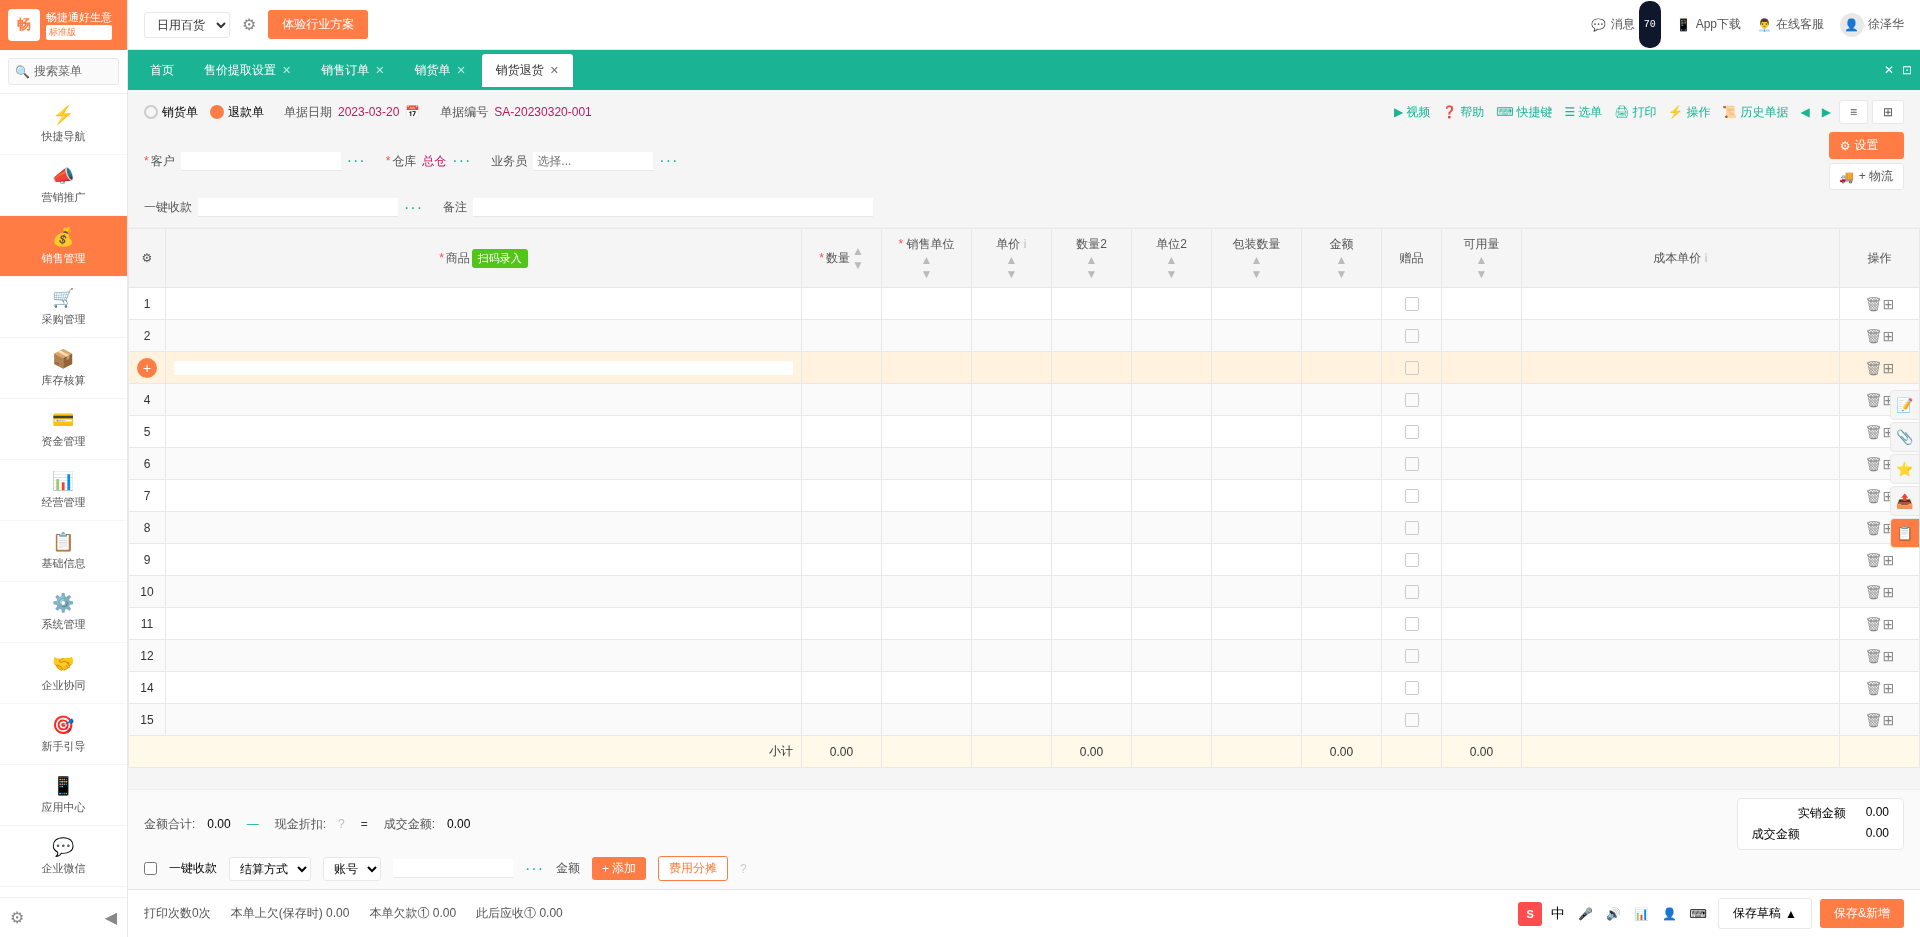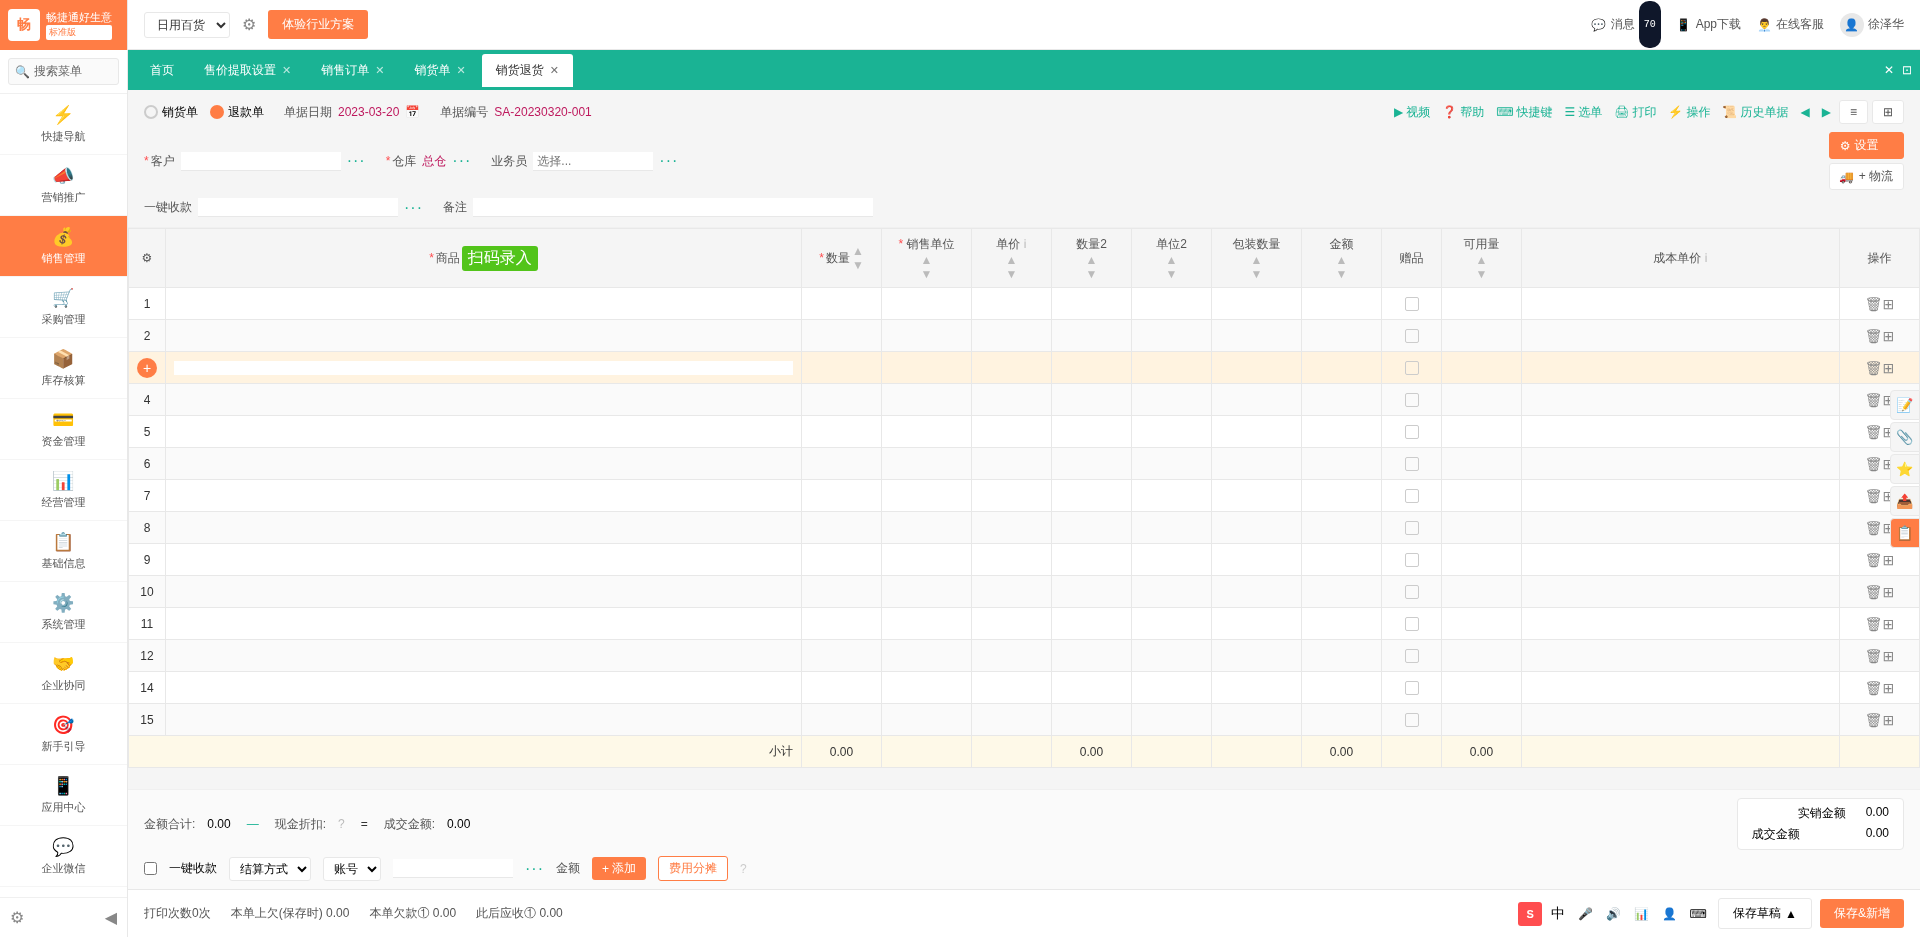--- a/index.html
+++ b/index.html
@@ -62,21 +62,21 @@
     .data-table { width: 100%; border-collapse: collapse; }
     .data-table th { background: #f5f5f5; border: 1px solid #e8e8e8; padding: 6px 8px; text-align: center; white-space: nowrap; font-weight: 500; color: #555; position: sticky; top: 0; z-index: 10; }
     .data-table td { border: 1px solid #e8e8e8; padding: 4px 8px; text-align: center; color: #333; height: 32px; }
     .data-table tr:nth-child(odd) td { background: #fff; }
     .data-table tr:nth-child(even) td { background: #fafafa; }
     .data-table tr.active-row td { background: #fff3e0; }
     .data-table tr.total-row td { background: #fef9e8; font-weight: 500; }
     .row-num { color: #888; text-align: center; width: 30px; }
     .checkbox-box { width: 14px; height: 14px; border: 1px solid #ccc; border-radius: 2px; margin: auto; }
     .add-row-btn { width: 20px; height: 20px; background: #ff7d45; color: #fff; border-radius: 50%; border: none; cursor: pointer; display: flex; align-items: center; justify-content: center; font-size: 14px; }
-    .scan-btn { background: #52c41a; color: #fff; border: none; border-radius: 3px; padding: 2px 6px; font-size: 16px; cursor: pointer; }
+    .scan-btn { background: #52c41a; color: #fff; border: none; border-radius: 3px; padding: 2px 6px; font-size: 11px; cursor: pointer; }
     .icon-btn { background: none; border: none; cursor: pointer; color: #888; font-size: 14px; }
 
     
     .form-footer { padding: 8px 16px; border-top: 1px solid #f0f0f0; background: #fafafa; }
     .footer-row { display: flex; align-items: center; gap: 12px; }
     .footer-label { color: #555; text-align: center; }
     .footer-value { font-weight: 500; }
     .payment-row { display: flex; align-items: center; gap: 12px; margin-top: 6px; }
     .payment-select { border: 1px solid #e8e8e8; border-radius: 3px; padding: 3px 6px; background: #fff; }
     .add-fee-btn { background: #ff7d45; color: #fff; border: none; border-radius: 3px; padding: 3px 10px; cursor: pointer; display: flex; align-items: center; gap: 3px; }

